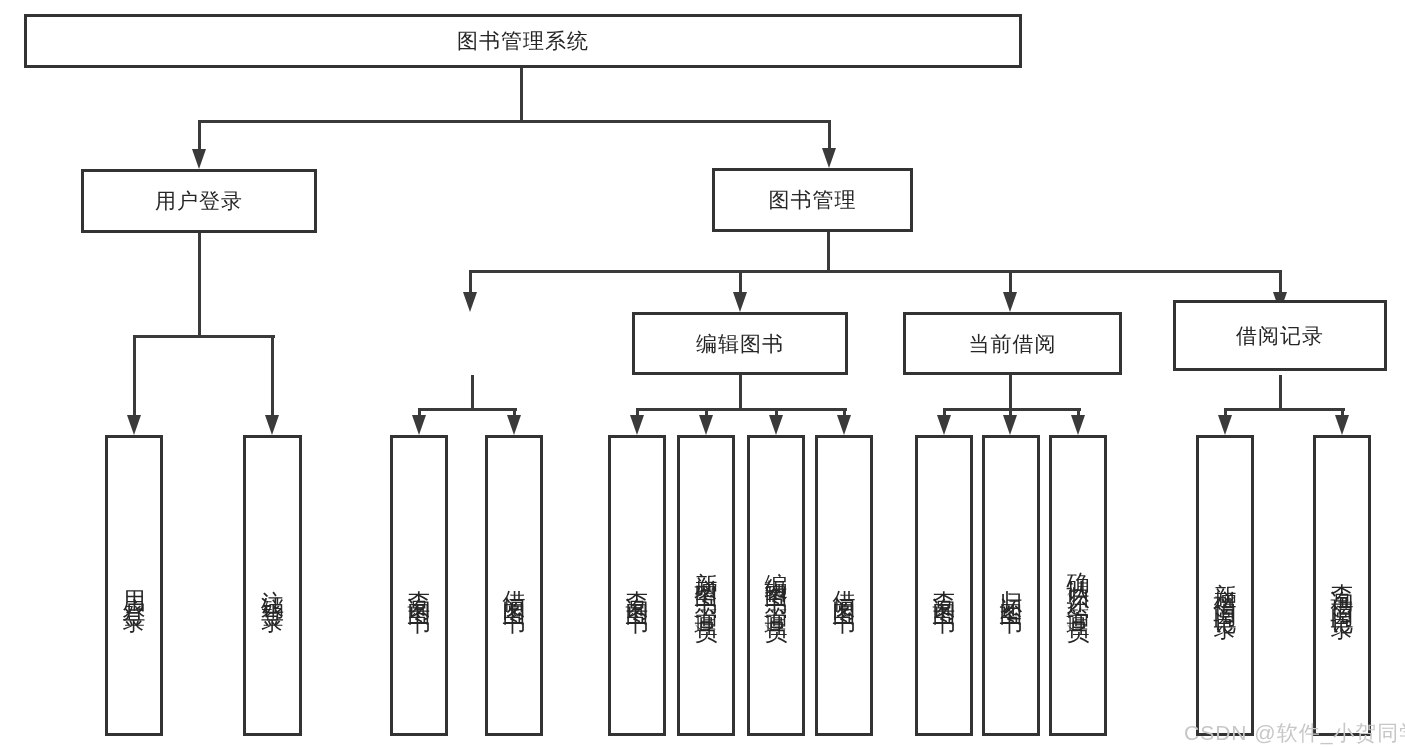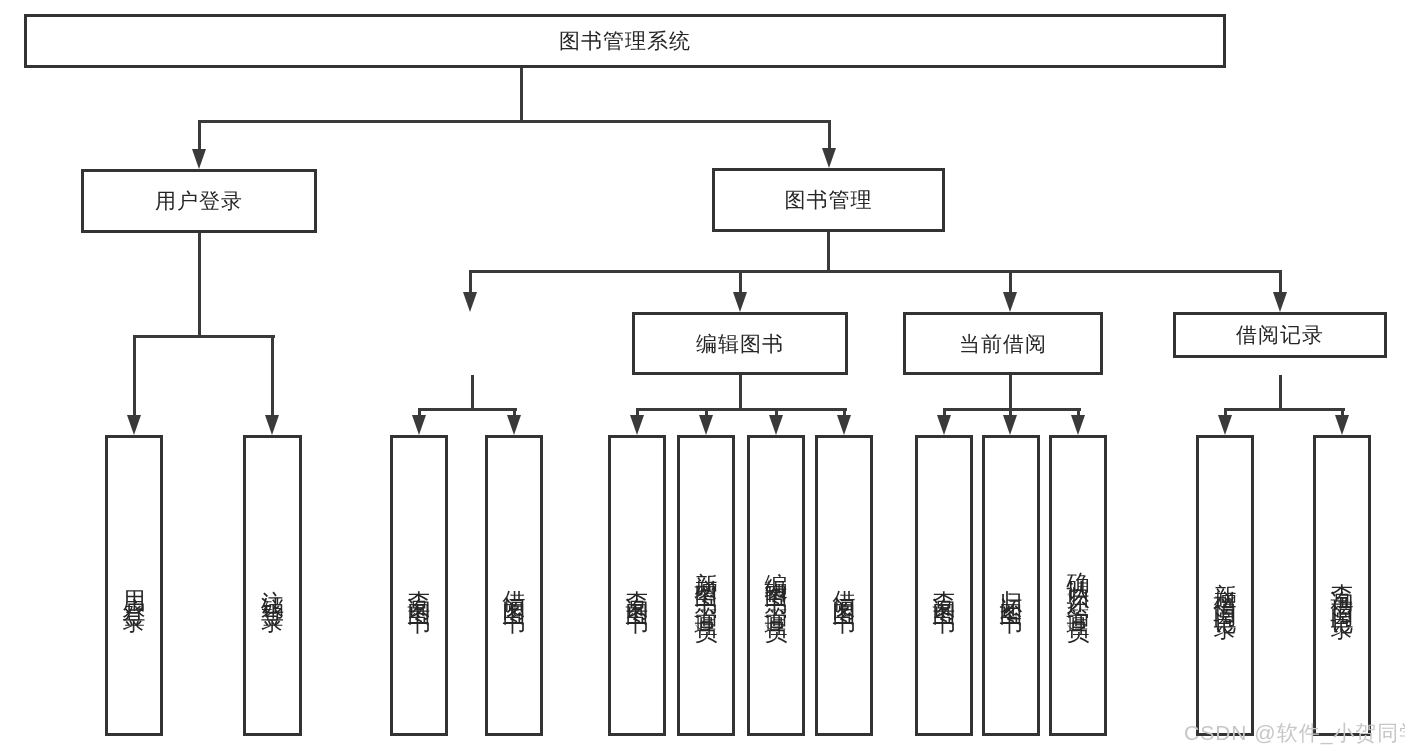--- a/index.html
+++ b/index.html
@@ -85,38 +85,38 @@
   <div class="seg" style="left:1076.5px;top:408px;width:3px;height:10px"></div>
   <div class="arrow" style="left:1071px;top:415px"></div>
 
   <div class="seg" style="left:1278.5px;top:375px;width:3px;height:36px"></div>
   <div class="seg" style="left:1223.5px;top:408px;width:121px;height:3px"></div>
   <div class="seg" style="left:1223.5px;top:408px;width:3px;height:10px"></div>
   <div class="arrow" style="left:1218px;top:415px"></div>
   <div class="seg" style="left:1340.5px;top:408px;width:3px;height:10px"></div>
   <div class="arrow" style="left:1335px;top:415px"></div>
 
-  <div class="box" style="left:24px;top:14px;width:1202px;height:54px">
+  <div class="box" style="left:24px;top:14px;width:998px;height:54px">
     <span>图书管理系统</span>
   </div>
 
   <div class="box" style="left:81px;top:169px;width:236px;height:64px">
     <span>用户登录</span>
   </div>
-  <div class="box" style="left:712px;top:168px;width:233px;height:64px">
+  <div class="box" style="left:712px;top:168px;width:201px;height:64px">
     <span>图书管理</span>
   </div>
 
   <div class="box" style="left:632px;top:312px;width:216px;height:63px">
     <span>编辑图书</span>
   </div>
-  <div class="box" style="left:903px;top:312px;width:200px;height:63px">
+  <div class="box" style="left:903px;top:312px;width:219px;height:63px">
     <span>当前借阅</span>
   </div>
-  <div class="box" style="left:1173px;top:312px;width:214px;height:46px">
+  <div class="box" style="left:1173px;top:300px;width:214px;height:71px">
     <span>借阅记录</span>
   </div>
 
   <div class="box vbox" style="left:105px;top:435px;width:58px;height:301px">
     <span class="vtext">用户登录</span>
   </div>
   <div class="box vbox" style="left:243px;top:435px;width:59px;height:301px">
     <span class="vtext">注销登录</span>
   </div>
 

